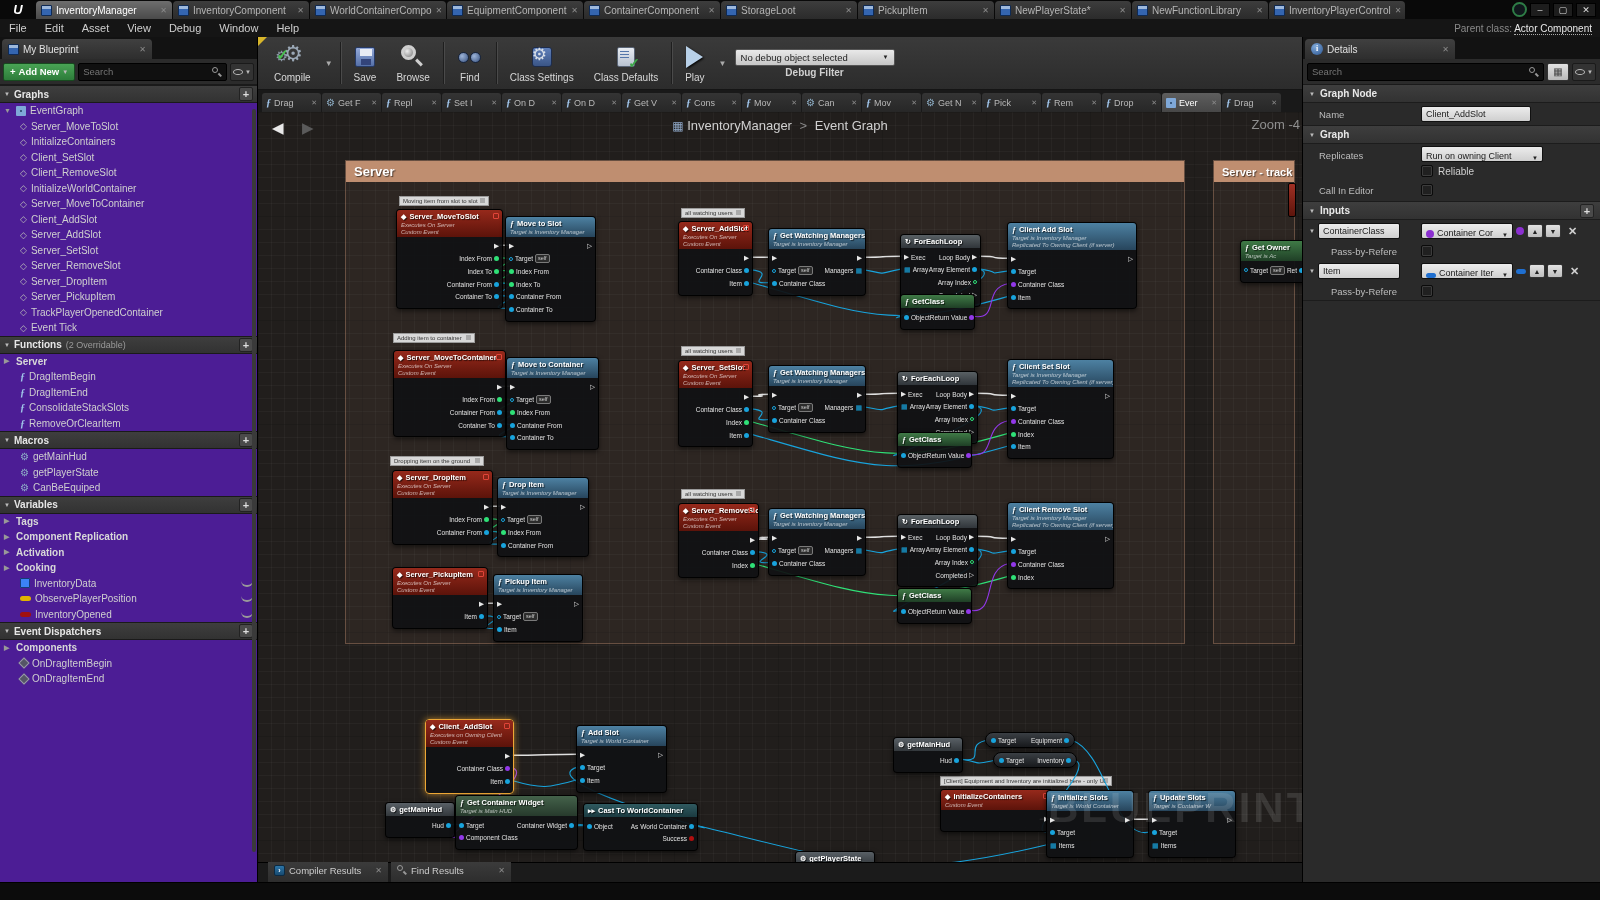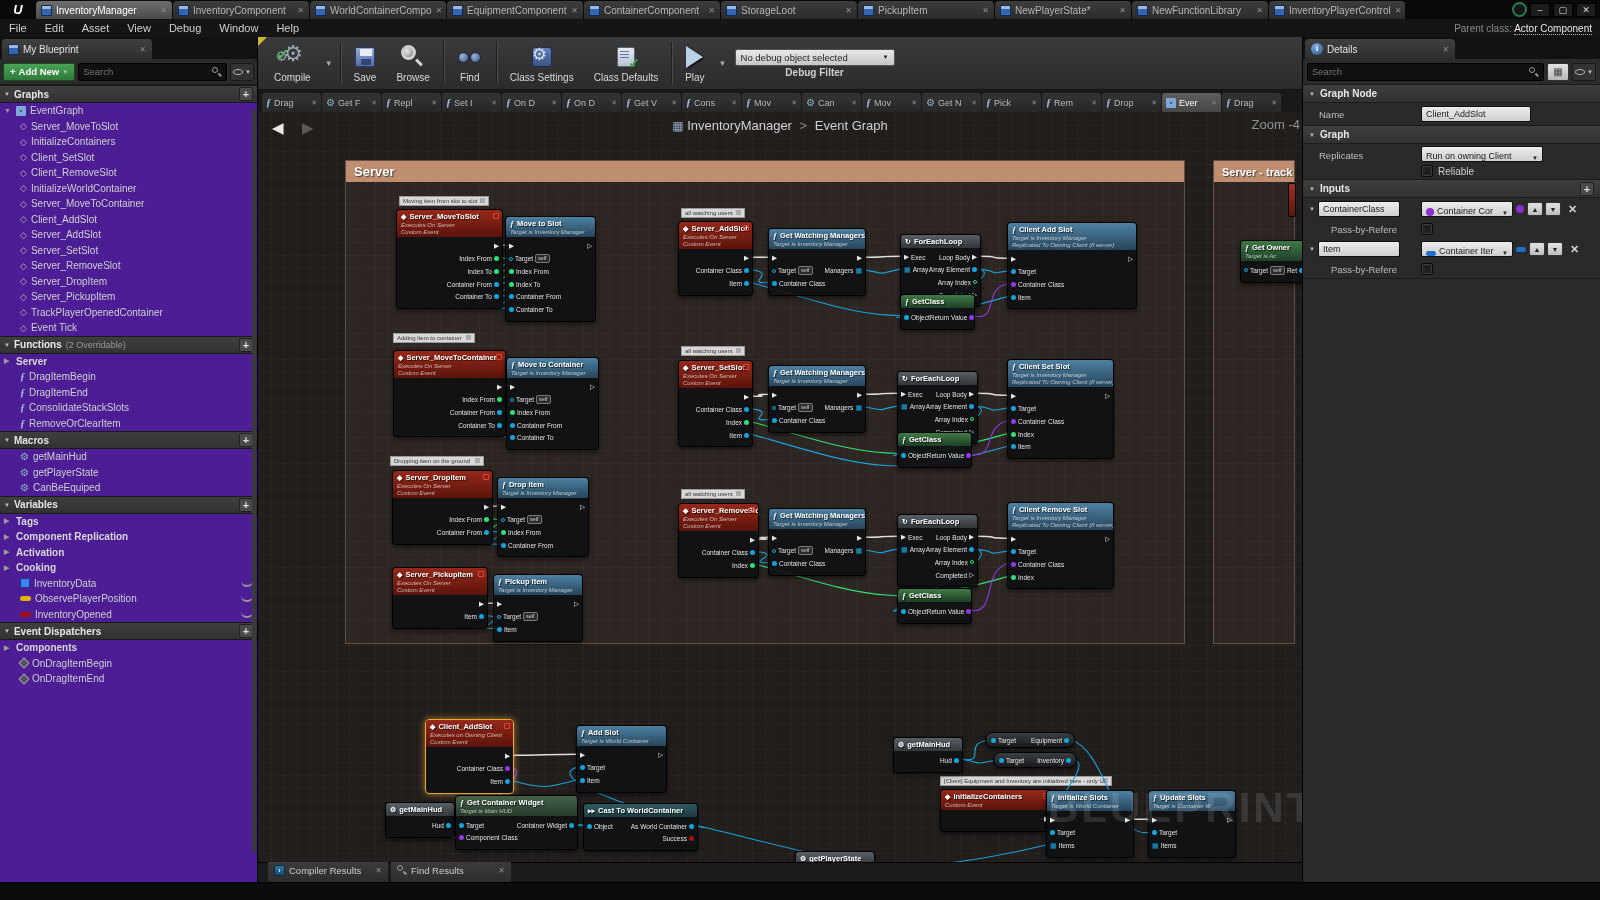--- a/index.html
+++ b/index.html
@@ -1748,20 +1748,24 @@
             <span class="ddrop" style="width:122px">
               <span>Run on owning Client</span>
               <span class="caret" style="margin-left:auto;color:#222">▼</span>
             </span>
             <span style="display:flex;align-items:center;gap:5px;margin-top:3px">
               <span class="chkbox"></span>
               <span style="color:#cfcfcf">Reliable</span>
             </span>
           </span>
         </div>
+        <div class="drow">
+          <span class="dlabel indent">Call In Editor</span>
+          <span class="chkbox"></span>
+        </div>
       </div>
 
       <div class="dsection">
         <div class="dsechdr">
           <span class="caret">▼</span>
           <span>Inputs</span>
           <span class="plus">+</span>
         </div>
         <div id="inputs-rows">
             <div class="drow">

